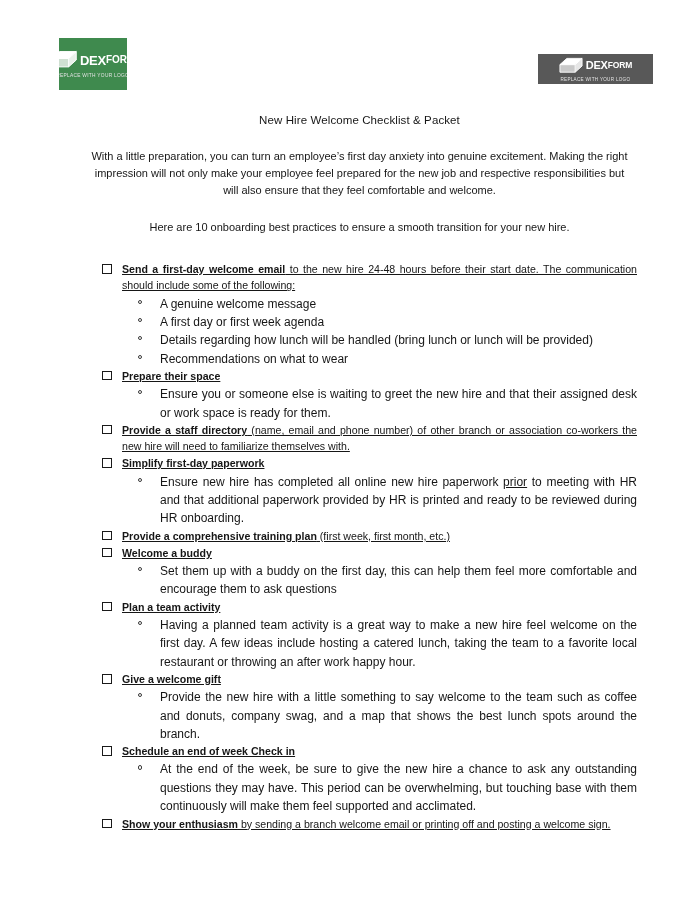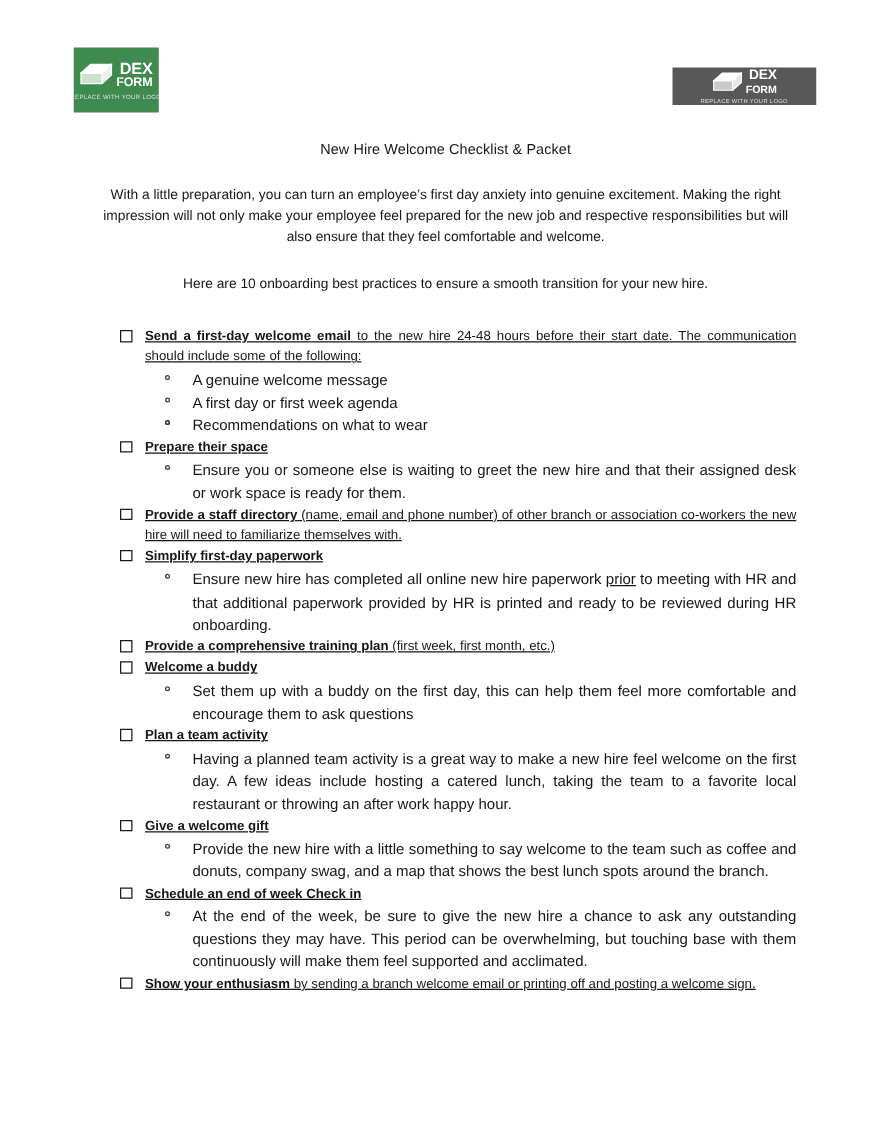--- a/index.html
+++ b/index.html
@@ -48,44 +48,43 @@
     display: flex;
     align-items: center;
     justify-content: center;
     gap: 3px;
   }
   .logo-cube { display: block; }
   .logo-green .logo-cube { width: 26px; height: 20px; }
   .logo-grey  .logo-cube { width: 24px; height: 18px; }
   .logo-words {
     display: flex;
-    flex-direction: column;
+    flex-direction: row;
     line-height: 1;
     color: #ffffff;
     font-weight: bold;
-    text-align: right;
+    text-align: center;
   }
   .logo-green .word-dex  { font-size: 13px; letter-spacing: -0.2px; }
   .logo-green .word-form { font-size: 10px; letter-spacing: -0.1px; margin-top: 1px; }
   .logo-grey  .word-dex  { font-size: 11px; letter-spacing: -0.2px; }
   .logo-grey  .word-form { font-size: 8.5px; letter-spacing: -0.1px; margin-top: 1px; }
   .logo-tag {
     color: #e2e2e2;
     font-size: 4.2px;
     letter-spacing: 0.25px;
     margin-top: 3px;
     white-space: nowrap;
     transform: scale(1.15);
   }
   .logo-grey .logo-tag { font-size: 4px; margin-top: 2px; }
 
   
   .doc {
-    padding: 0 54px 0 28px;
-    margin-left: 44px;
+    padding: 0 54px 0 78px;
   }
   .doc-title {
     text-align: center;
     font-size: 11.5px;
     margin: 14px 0 0 0;
     letter-spacing: 0.1px;
   }
   .intro {
     text-align: center;
     font-size: 11px;
@@ -199,21 +198,21 @@
 
   <p class="intro">With a little preparation, you can turn an employee’s first day anxiety into genuine excitement. Making the right impression will not only make your employee feel prepared for the new job and respective responsibilities but will also ensure that they feel comfortable and welcome.</p>
 
   <p class="lead">Here are 10 onboarding best practices to ensure a smooth transition for your new hire.</p>
 
   <ul class="checklist" id="checklist">
       <li class="check-item"><span class="check-box"></span><span class="lead-bold">Send a first-day welcome email</span><span> to the new hire 24-48 hours before their start date. The communication should include some of the following:</span></li>
       <ul class="sub-list">
         <li class="sub-item ragged"><span class="sub-bullet"></span><span>A genuine welcome message</span></li>
         <li class="sub-item ragged"><span class="sub-bullet"></span><span>A first day or first week agenda</span></li>
-        <li class="sub-item ragged"><span class="sub-bullet"></span></li>
+        <li class="sub-item ragged"><span class="sub-bullet"></span><span>Details regarding how lunch will be handled (bring lunch or lunch will be provided)</span></li>
         <li class="sub-item ragged"><span class="sub-bullet"></span><span>Recommendations on what to wear</span></li>
       </ul>
       <li class="check-item"><span class="check-box"></span><span class="lead-bold">Prepare their space</span></li>
       <ul class="sub-list">
         <li class="sub-item"><span class="sub-bullet"></span><span>Ensure you or someone else is waiting to greet the new hire and that their assigned desk or work space is ready for them.</span></li>
       </ul>
       <li class="check-item"><span class="check-box"></span><span class="lead-bold">Provide a staff directory</span><span> (name, email and phone number) of other branch or association co-workers the new hire will need to familiarize themselves with.</span></li>
       <li class="check-item"><span class="check-box"></span><span class="lead-bold">Simplify first-day paperwork</span></li>
       <ul class="sub-list">
         <li class="sub-item"><span class="sub-bullet"></span><span>Ensure new hire has completed all online new hire paperwork </span><span class="underline">prior</span><span> to meeting with HR and that additional paperwork provided by HR is printed and ready to be reviewed during HR onboarding.</span></li>

